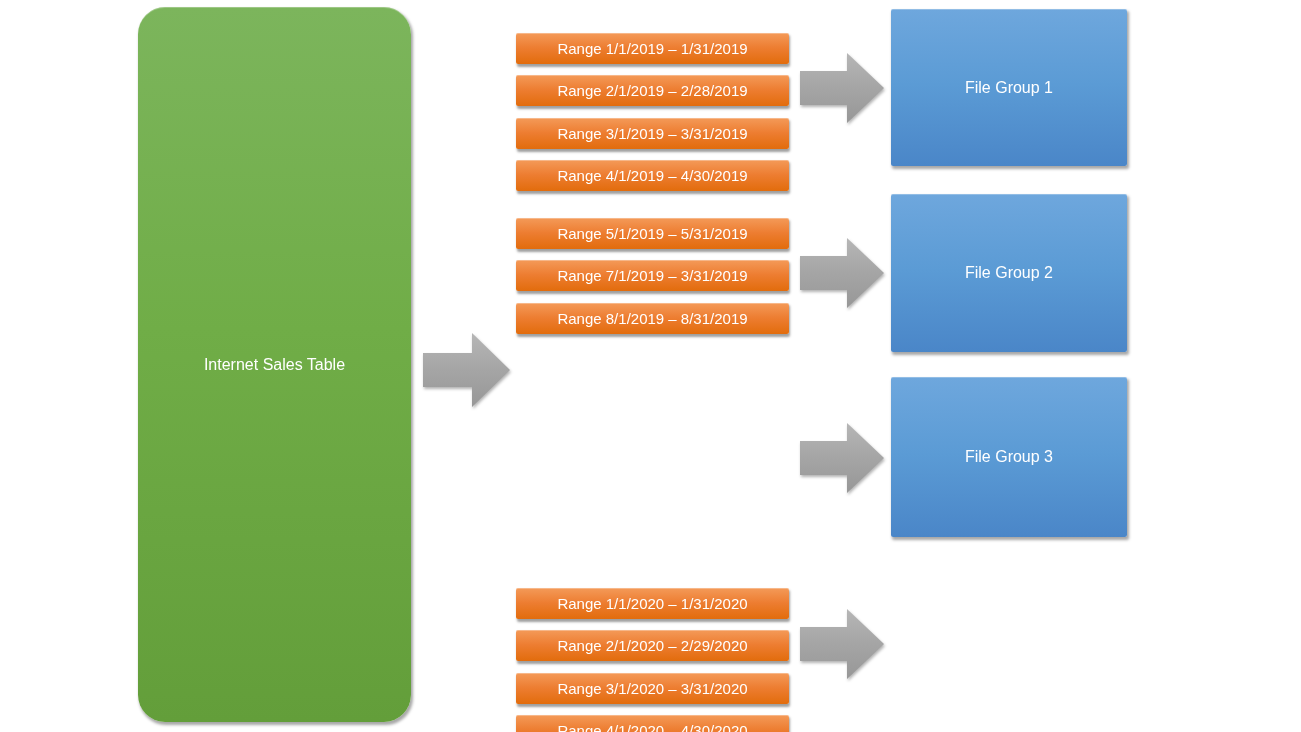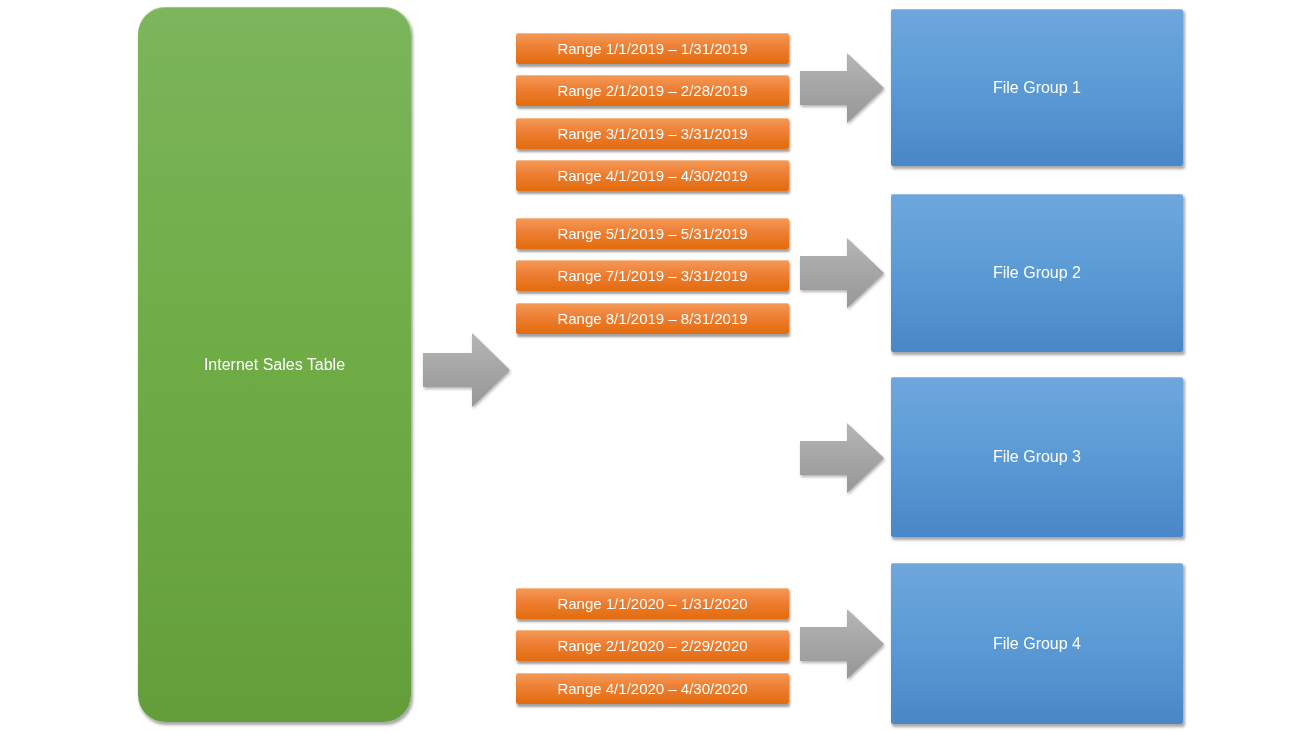--- a/index.html
+++ b/index.html
@@ -33,21 +33,21 @@
     position:relative;
     width:273px; height:31px;
     display:flex; align-items:center; justify-content:center;
     color:#ffffff;
     background:linear-gradient(180deg,#f49a58 0%,#ed7d31 48%,#e26c0c 100%);
     box-shadow:1px 2.5px 2.5px rgba(0,0,0,0.38), inset 0 1px 0 rgba(255,255,255,0.3);
     border-radius:2px;
     font-size:15px;
   }
   .fg-box {
-    left:891px; width:292px;
+    left:891px; width:236px;
     background:linear-gradient(180deg,#6ea7dd 0%,#5b9bd5 48%,#4a86c8 100%);
     box-shadow:1.5px 2.5px 3px rgba(0,0,0,0.35), inset 0 1px 0 rgba(255,255,255,0.25);
     font-size:16px;
   }
   .arrow {
     position:absolute;
     filter:drop-shadow(1px 2px 1.5px rgba(0,0,0,0.3));
   }
   .arrow polygon { fill:url(#arrowGrad); }
 </style>
@@ -103,20 +103,23 @@
 
 
   <div class="range-group" style="top:564px">
     <div class="range-box">
         <span>Range 1/1/2020 – 1/31/2020</span>
       </div>
     <div class="range-box">
         <span>Range 2/1/2020 – 2/29/2020</span>
       </div>
     <div class="range-box">
+        <span>Range 3/1/2020 – 3/31/2020</span>
+      </div>
+    <div class="range-box">
         <span>Range 4/1/2020 – 4/30/2020</span>
       </div>
   </div>
 
   <svg class="arrow" style="left:800px; top:53px" width="84" height="70" viewBox="0 0 84 70">
     <polygon points="0,18 47,18 47,0 84,35 47,70 47,52 0,52"></polygon>
   </svg>
   <svg class="arrow" style="left:800px; top:238px" width="84" height="70" viewBox="0 0 84 70">
     <polygon points="0,18 47,18 47,0 84,35 47,70 47,52 0,52"></polygon>
   </svg>
@@ -129,17 +132,14 @@
 
   <div class="box fg-box" style="top:9px; height:157px">
     <span class="box-label">File Group 1</span>
   </div>
   <div class="box fg-box" style="top:194px; height:158px">
     <span class="box-label">File Group 2</span>
   </div>
   <div class="box fg-box" style="top:377px; height:160px">
     <span class="box-label">File Group 3</span>
   </div>
-  <div class="box fg-box" style="top:563px; height:161px">
-    <span class="box-label">File Group 4</span>
-  </div>
 
 </div>
 
 </body></html>

